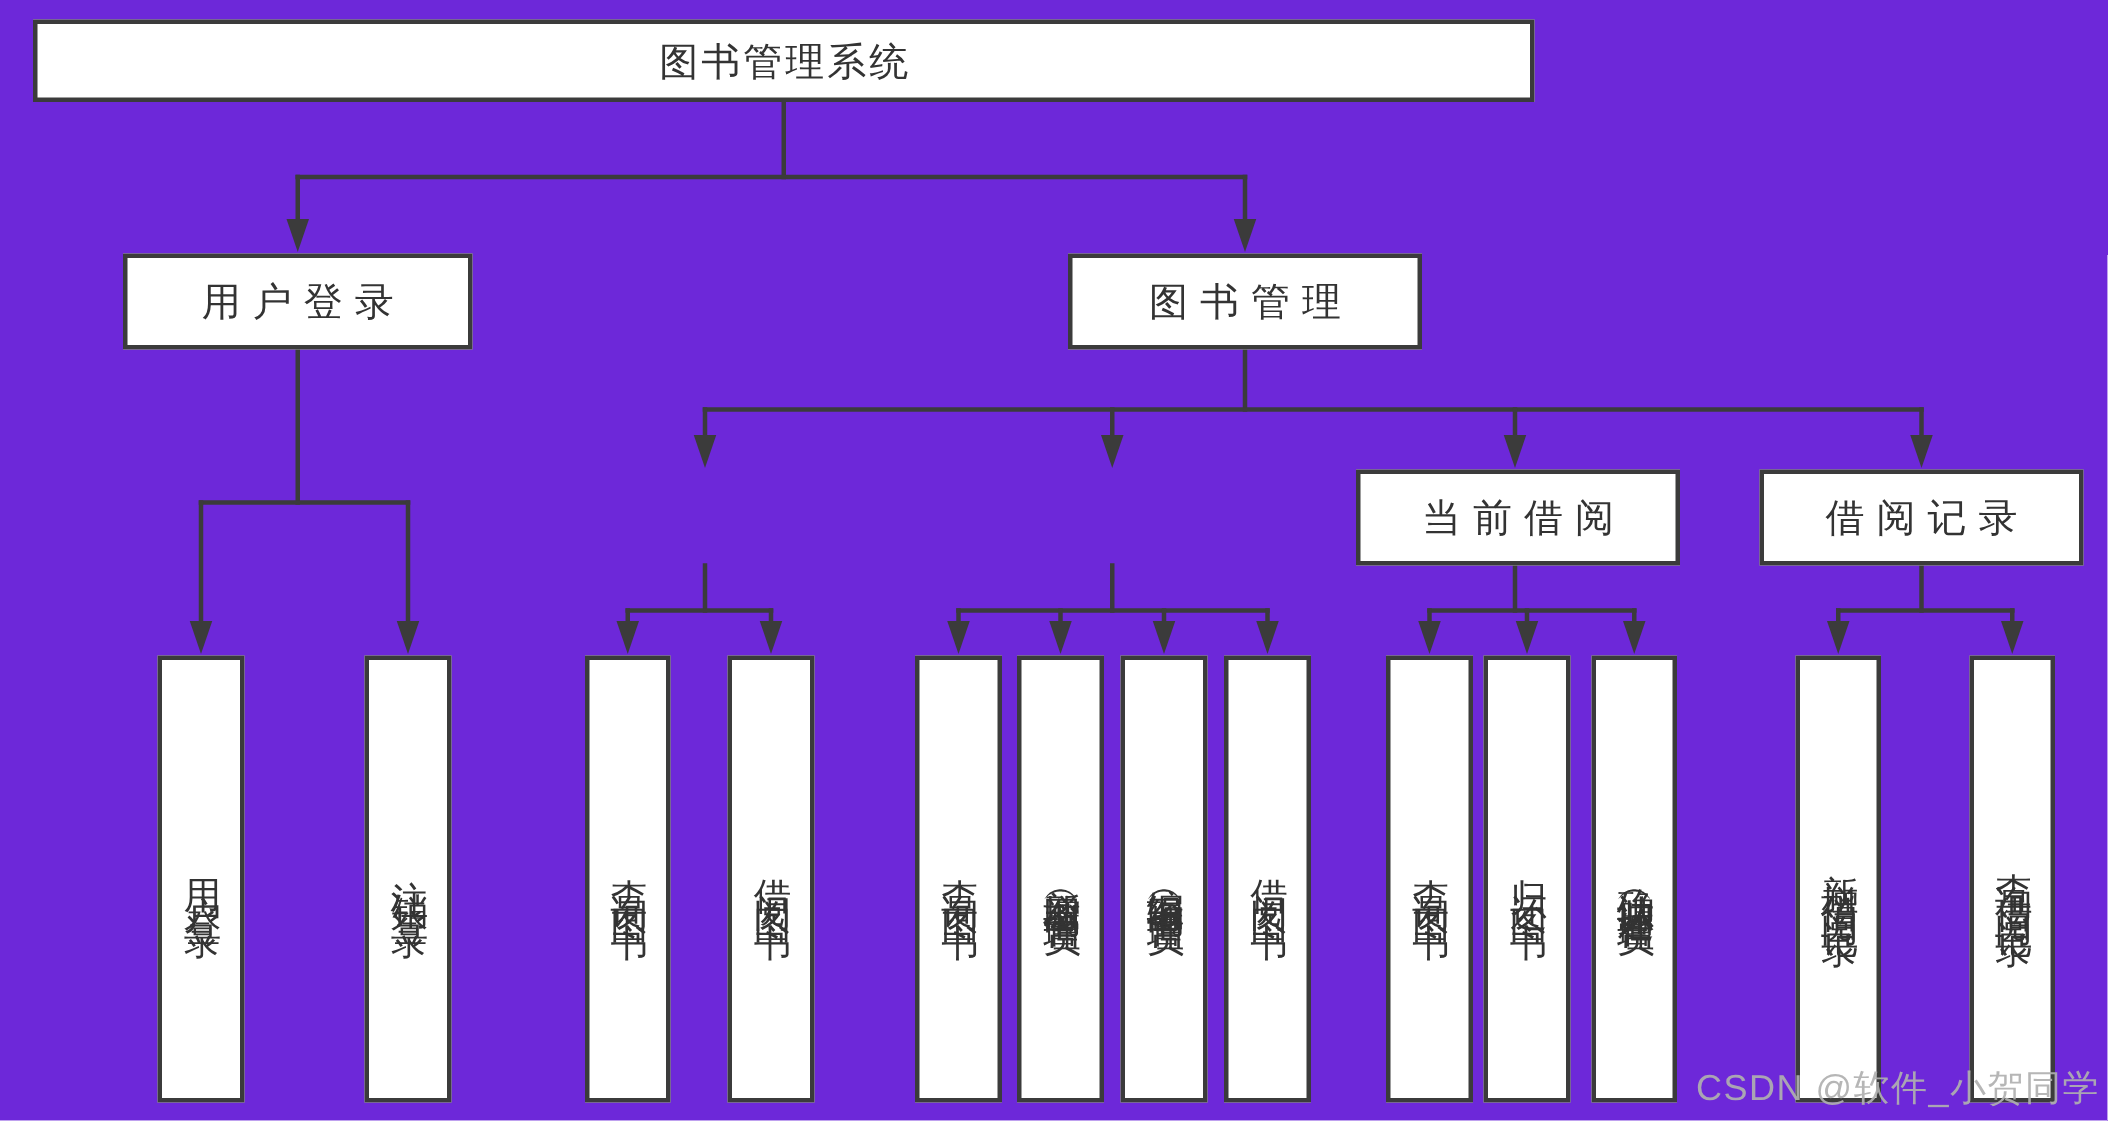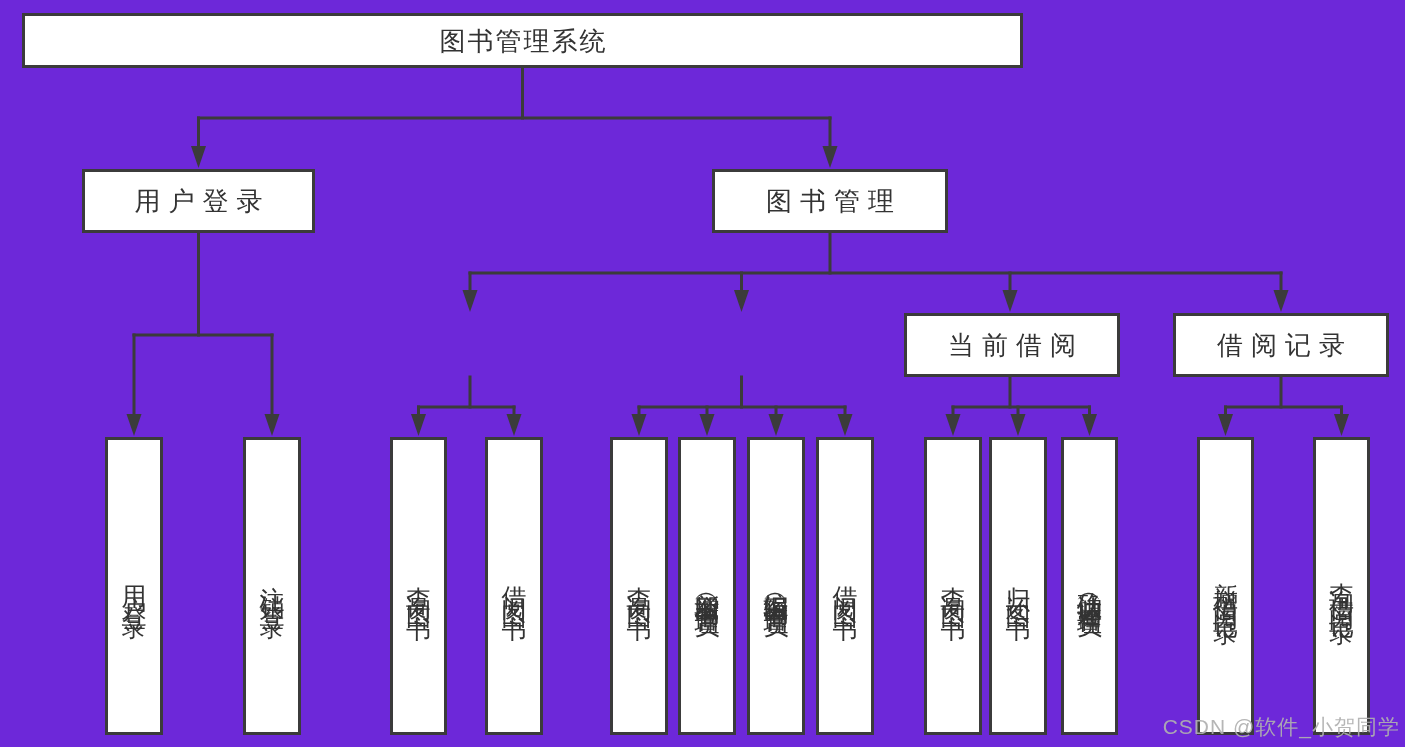--- a/index.html
+++ b/index.html
@@ -37,21 +37,21 @@
     white-space: nowrap;
     font-size: 25px;
   }
   .v-spaced .lbl { letter-spacing: 10px; }
   .v-medium .lbl { letter-spacing: 8px; }
   .v-tight  .lbl { letter-spacing: 3px; }
   .watermark {
     position: absolute;
     right: 5px;
     bottom: 6px;
-    font-size: 21px;
+    font-size: 24px;
     letter-spacing: 1px;
     color: #b0b0b0;
     opacity: 0.92;
     z-index: 10;
     white-space: nowrap;
   }
 </style>
 </head>
 <body>
 

